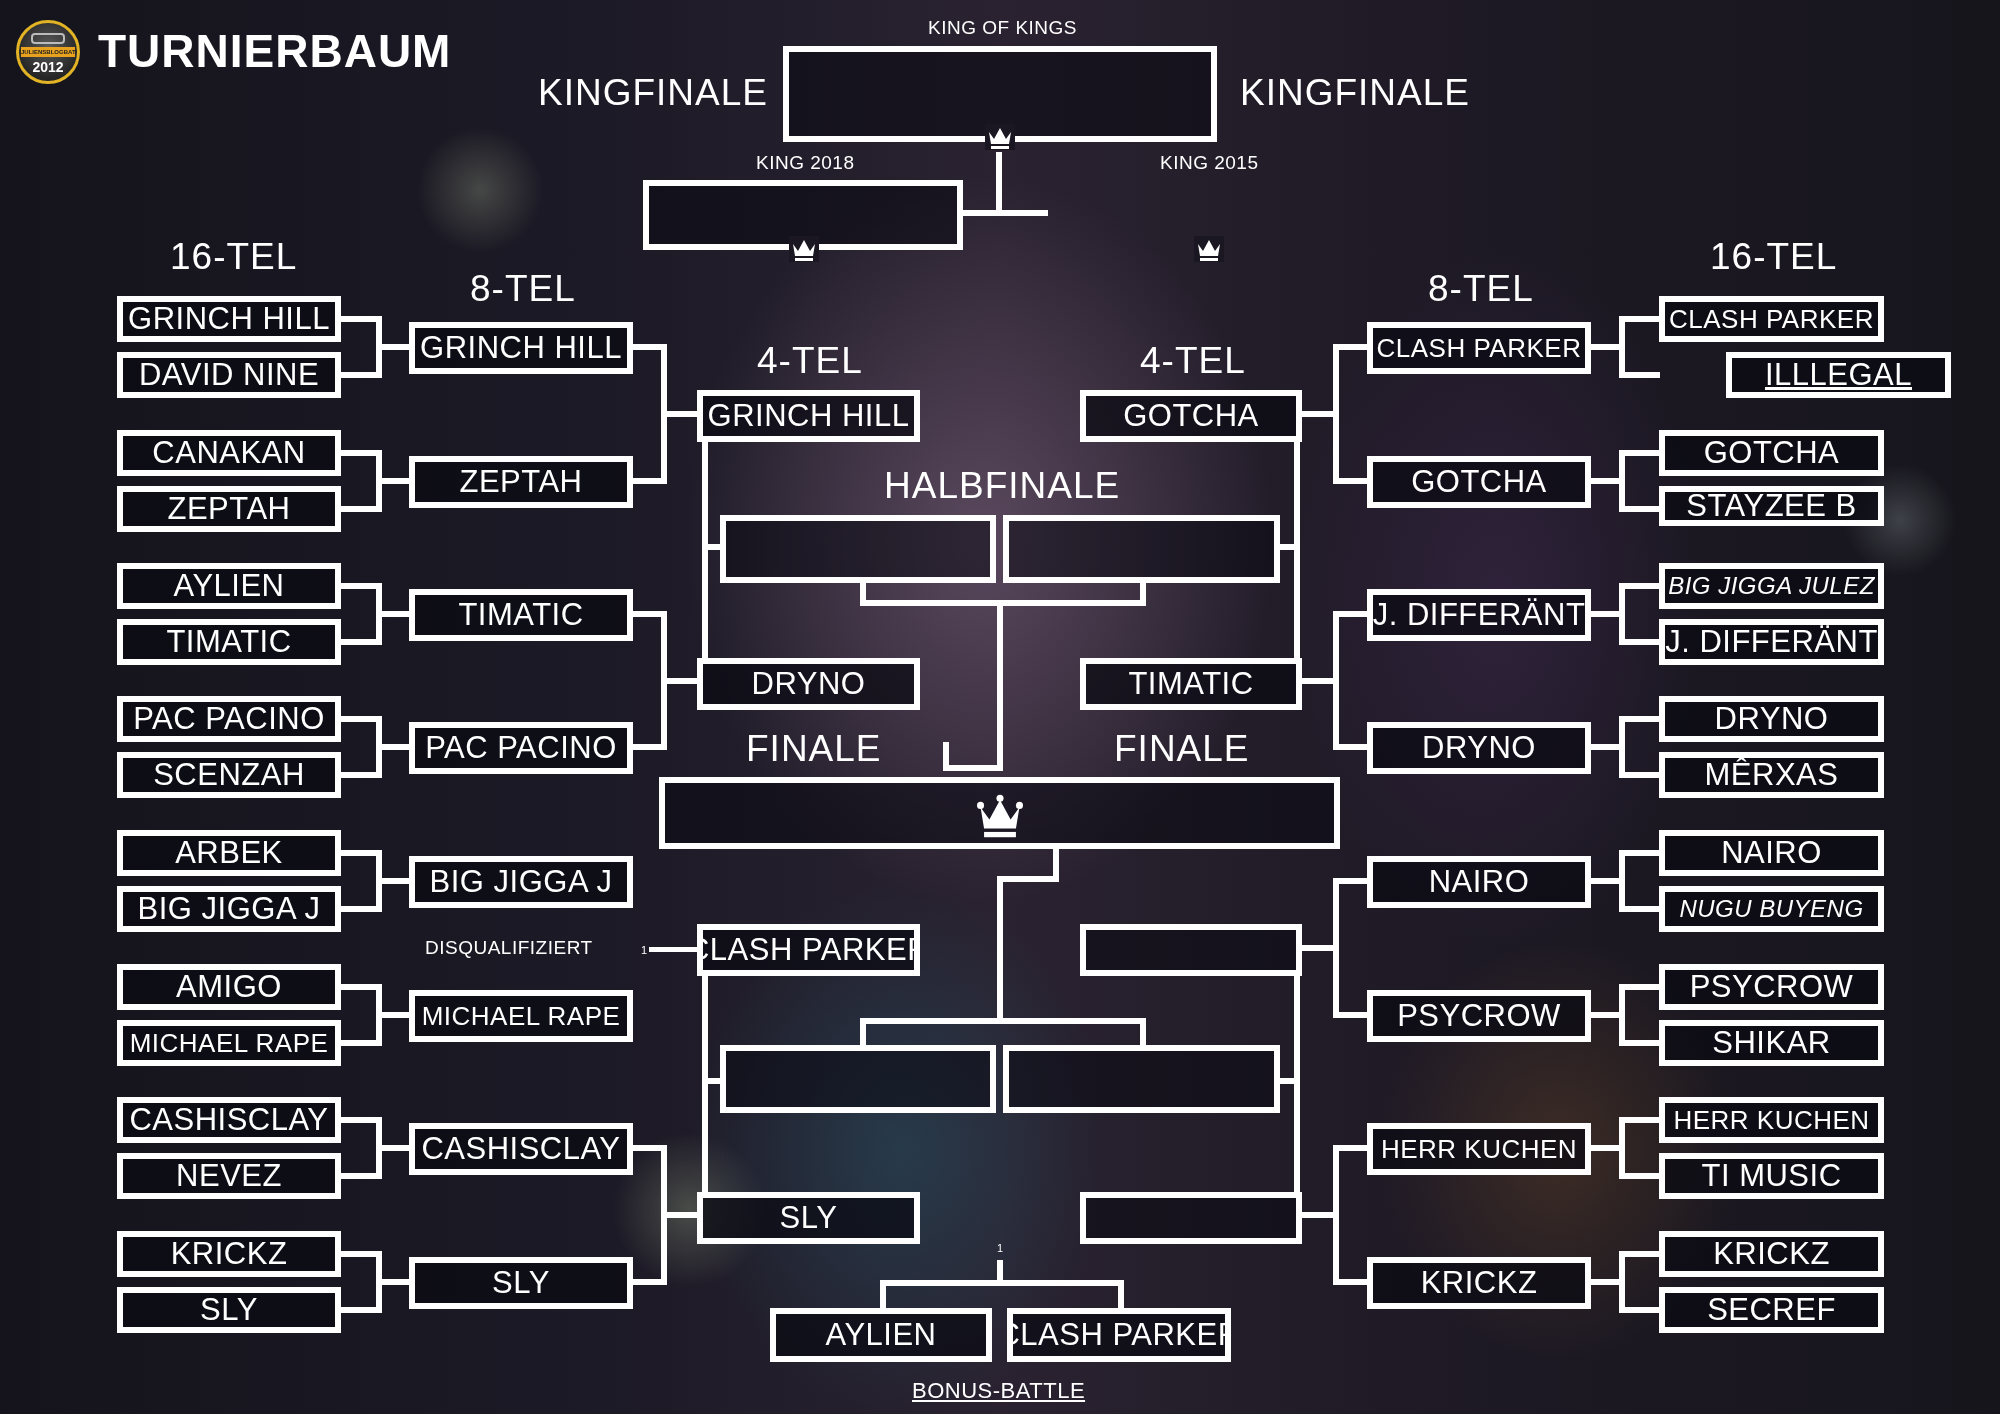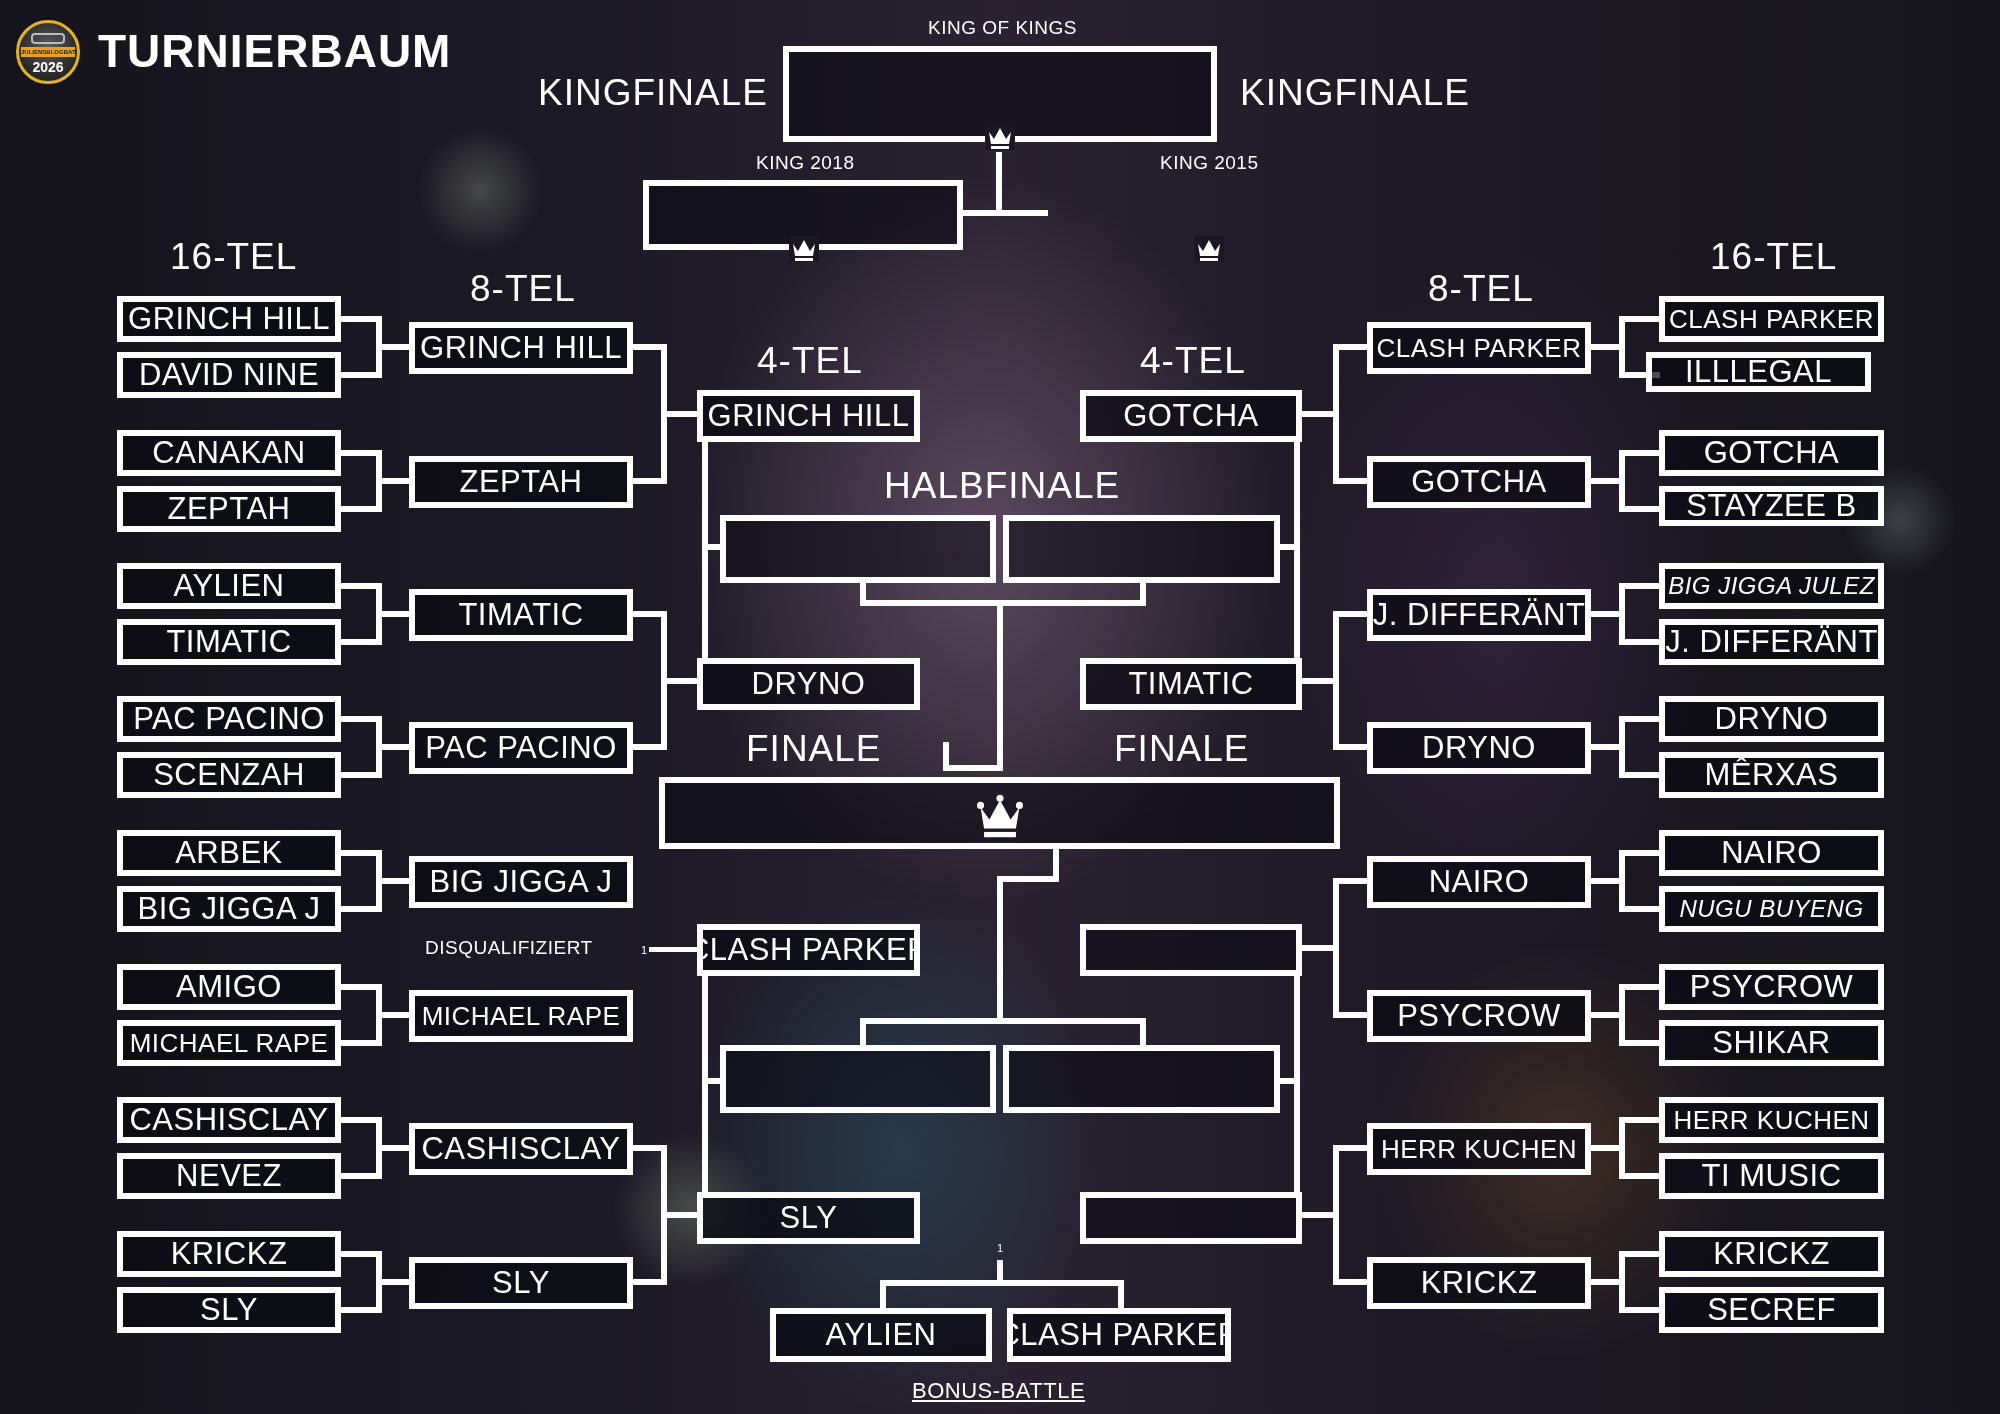--- a/index.html
+++ b/index.html
@@ -54,21 +54,21 @@
   }
 </style>
 </head>
 <body>
 
 <div id="stage">
 
   <div class="logo">
     <div class="car"></div>
     <div class="ribbon">JULIENSBLOGBATTLE</div>
-    <div class="year">2026</div>
+    <div class="year">2012</div>
   </div>
   <div class="title">TURNIERBAUM</div>
 
   <div class="lbl tiny" style="left:928px;top:17px;">KING OF KINGS</div>
   <div class="lbl round" style="left:538px;top:72px;">KINGFINALE</div>
   <div class="lbl round" style="left:1240px;top:72px;">KINGFINALE</div>
   <div class="box empty" style="left:783px;top:46px;width:434px;height:96px;"></div>
   <svg class="crown" style="left:985px;top:124px;" viewBox="0 0 30 26">
       <rect x="0" y="0" width="30" height="26" fill="#1a1722"></rect>
       <path d="M4 8 L9 15 L15 4 L21 15 L26 8 L24 20 L6 20 Z" fill="#fff"></path>
@@ -304,21 +304,21 @@
   <div class="line" style="left:1619px;top:1117px;width:6px;height:62px;"></div>
   <div class="line" style="left:1619px;top:1117px;width:41px;height:6px;"></div>
   <div class="line" style="left:1619px;top:1173px;width:41px;height:6px;"></div>
 
   <div class="line" style="left:1591px;top:1279px;width:34px;height:6px;"></div>
   <div class="line" style="left:1619px;top:1251px;width:6px;height:62px;"></div>
   <div class="line" style="left:1619px;top:1251px;width:41px;height:6px;"></div>
   <div class="line" style="left:1619px;top:1307px;width:41px;height:6px;"></div>
 
   <div class="box xs" style="left:1659px;top:296px;width:225px;height:46px;">CLASH PARKER</div>
-  <div class="box" style="left:1646px;top:352px;width:225px;height:40px;">ILLLEGAL</div>
+  <div class="box" style="left:1726px;top:352px;width:225px;height:46px;text-decoration:underline;">ILLLEGAL</div>
   <div class="box" style="left:1659px;top:430px;width:225px;height:46px;">GOTCHA</div>
   <div class="box" style="left:1659px;top:486px;width:225px;height:40px;">STAYZEE B</div>
   <div class="box sm" style="left:1659px;top:563px;width:225px;height:46px;">BIG JIGGA JULEZ</div>
   <div class="box" style="left:1659px;top:619px;width:225px;height:46px;">J. DIFFERÄNT</div>
   <div class="box" style="left:1659px;top:696px;width:225px;height:46px;">DRYNO</div>
   <div class="box" style="left:1659px;top:752px;width:225px;height:46px;">MÊRXAS</div>
   <div class="box" style="left:1659px;top:830px;width:225px;height:46px;">NAIRO</div>
   <div class="box sm" style="left:1659px;top:886px;width:225px;height:46px;">NUGU BUYENG</div>
   <div class="box" style="left:1659px;top:964px;width:225px;height:46px;">PSYCROW</div>
   <div class="box" style="left:1659px;top:1020px;width:225px;height:46px;">SHIKAR</div>

